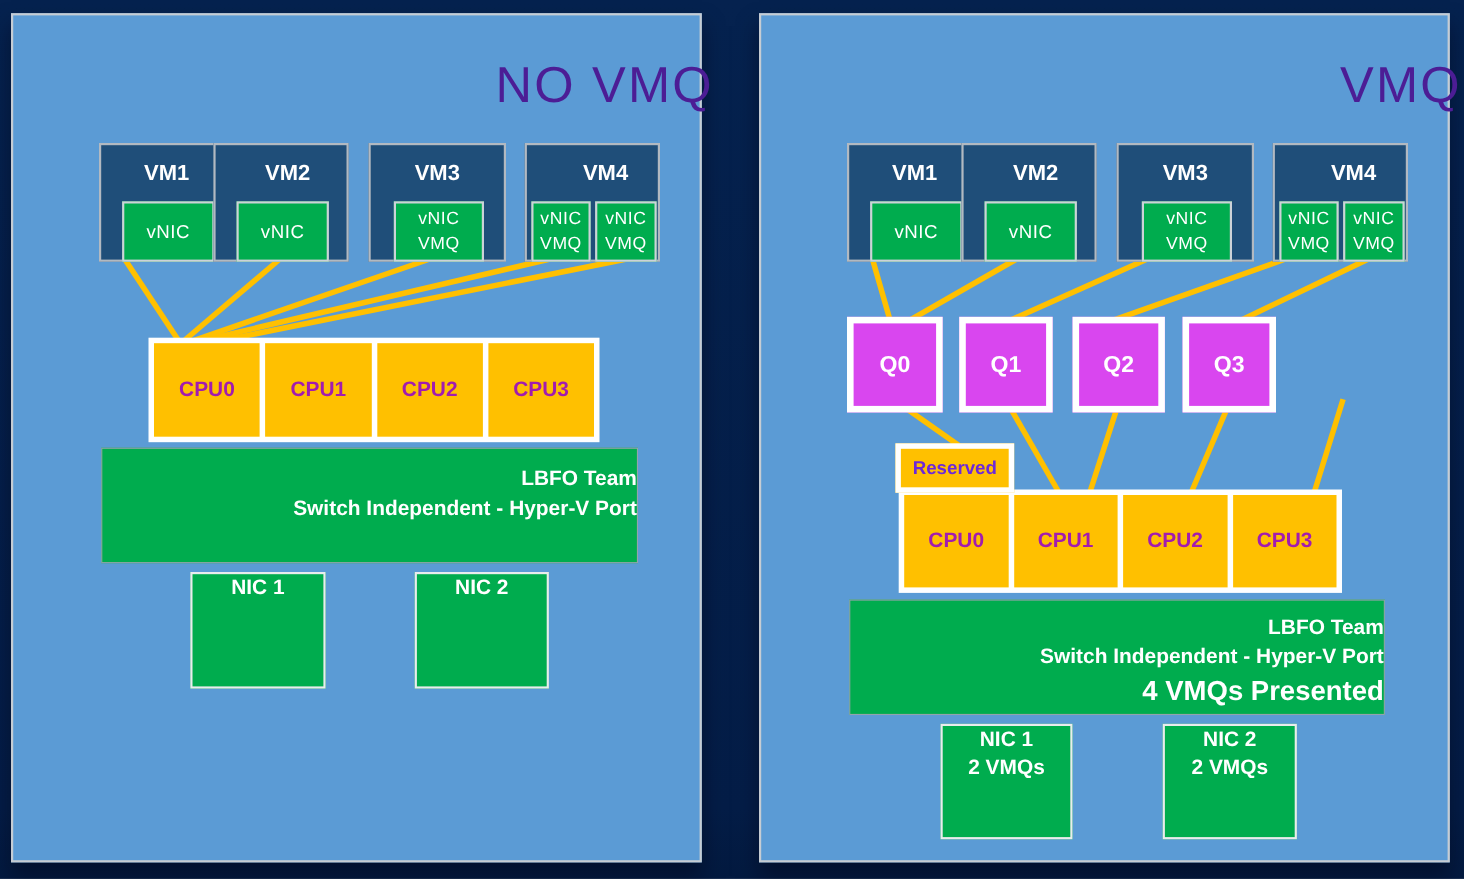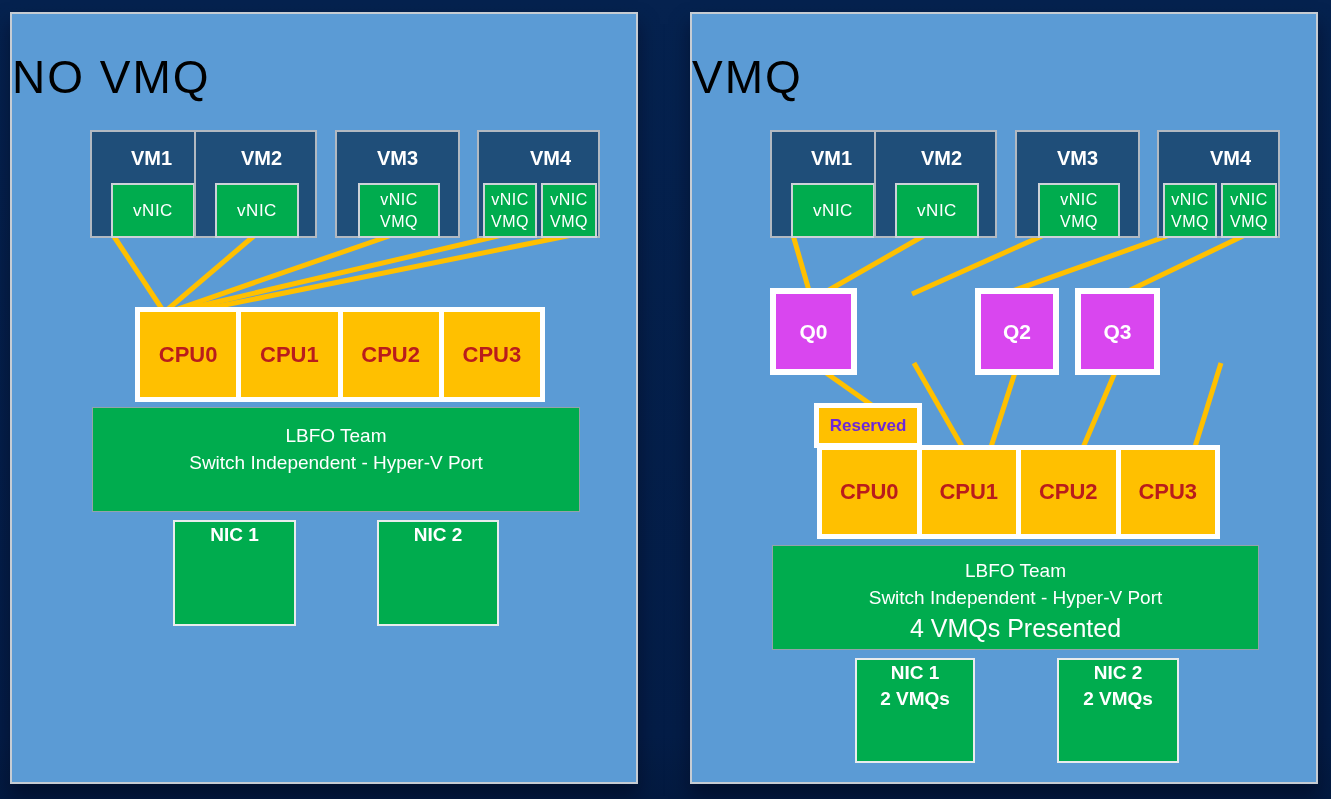--- a/index.html
+++ b/index.html
@@ -10,23 +10,23 @@
     position:relative; color:#fff;
   }
   .panel {
     position:absolute; top:12px; width:628px; height:772px;
     background:#5b9bd5; border:2px solid #c6ccd3;
     box-shadow:0 12px 18px rgba(0,5,25,.5);
   }
   .panel.left  { left:10px; }
   .panel.right { left:690px; }
   .title {
-    position:absolute; top:36px; left:0; width:100%;
-    text-align:left; font-size:46px; font-weight:400;
-    letter-spacing:2px; color:#000000;
+    position:absolute; top:36px; left:13px; width:100%;
+    text-align:right; font-size:46px; font-weight:400;
+    letter-spacing:2px; color:#4c1d95;
   }
   .lines { position:absolute; left:0; top:0; z-index:1; }
   .vm {
     position:absolute; top:116px; height:108px;
     background:#1f4e79; border:2px solid #b2b9c1; z-index:2;
   }
   .vm-label { text-align:center; margin-top:15px; font-size:20px; font-weight:bold; }
   .vnic {
     position:absolute; background:#00ac4e; border:2px solid #ccd2d8;
     display:flex; flex-direction:column; align-items:center; justify-content:center;
@@ -39,44 +39,44 @@
   .vnic-wide   { left:19px; top:51px; width:84px; height:55px; }
   .vnic-mid    { left:21px; top:51px; width:82px; height:55px; font-size:16px; }
   .vnic-s1     { left:4px;  top:51px; width:54px; height:55px; font-size:16px; }
   .vnic-s2     { left:62px; top:51px; width:56px; height:55px; font-size:16px; }
   .cpu-frame {
     position:absolute; background:#ffffff; display:flex; gap:5px; padding:5px; z-index:2;
   }
   .cpu-frame.l { left:123px; top:293px; width:410px; height:95px; }
   .cpu-frame.r { left:125px; top:431px; width:403px; height:94px; }
   .cpu {
-    flex:1; background:#ffc000; color:#b91c1c;
+    flex:1; background:#ffc000; color:#a21caf;
     display:flex; align-items:center; justify-content:center;
-    font-size:22px; font-weight:bold;
+    font-size:19px; font-weight:bold;
   }
   .qbox {
     position:absolute; top:274px; height:87px;
     background:#d946ef; border:6px solid #ffffff; z-index:2;
     display:flex; align-items:center; justify-content:center;
     font-size:21px; font-weight:bold;
   }
   .q0 { left:78px;  width:87px; }
   .q1 { left:180px; width:85px; }
   .q2 { left:283px; width:84px; }
   .q3 { left:383px; width:85px; }
   .q4 { left:485px; width:87px; }
   .reserved {
     position:absolute; left:122px; top:389px; width:108px; height:45px;
     background:#ffc000; border:5px solid #ffffff; z-index:3;
     display:flex; align-items:center; justify-content:center;
     color:#6d28d9; font-size:17px; font-weight:bold;
   }
   .lbfo {
     position:absolute; background:#00ac4e; border:1px solid #93a3ab;
-    text-align:center; font-weight:normal; z-index:2;
+    text-align:right; font-weight:bold; z-index:2;
   }
   .lbfo.l { left:80px; top:393px; width:488px; height:105px; padding-top:14px; }
   .lbfo.r { left:80px; top:531px; width:487px; height:105px; padding-top:11px; }
   .lbfo-line  { font-size:19px; line-height:27px; }
   .lbfo-line3 { font-size:25px; line-height:34px; }
   .nic {
     position:absolute; background:#00ac4e; border:2px solid #e9eced;
     display:flex; flex-direction:column; align-items:center; justify-content:flex-start;
     font-size:19px; font-weight:bold; line-height:26px; z-index:2; text-align:center;
   }
@@ -192,20 +192,21 @@
       <span>vNIC</span>
       <span>VMQ</span>
     </div>
     <div class="vnic vnic-s2">
       <span>vNIC</span>
       <span>VMQ</span>
     </div>
   </div>
 
   <div class="qbox q0">Q0</div>
+  <div class="qbox q1">Q1</div>
   <div class="qbox q2">Q2</div>
   <div class="qbox q3">Q3</div>
 
   <div class="reserved">Reserved</div>
 
   <div class="cpu-frame r">
     <div class="cpu">CPU0</div>
     <div class="cpu">CPU1</div>
     <div class="cpu">CPU2</div>
     <div class="cpu">CPU3</div>

